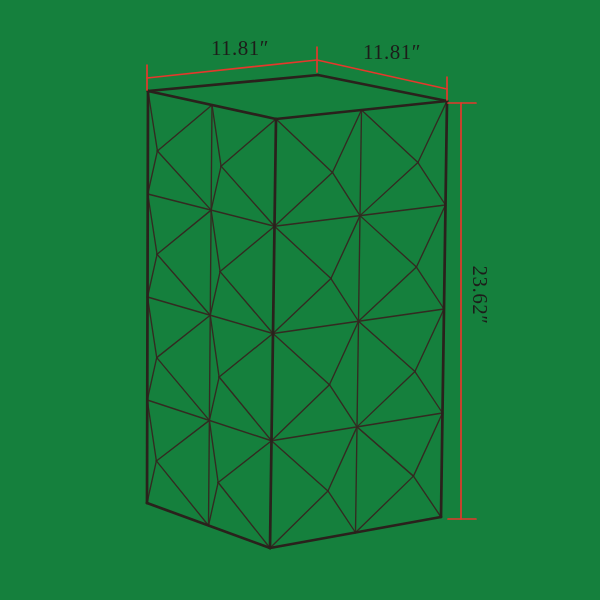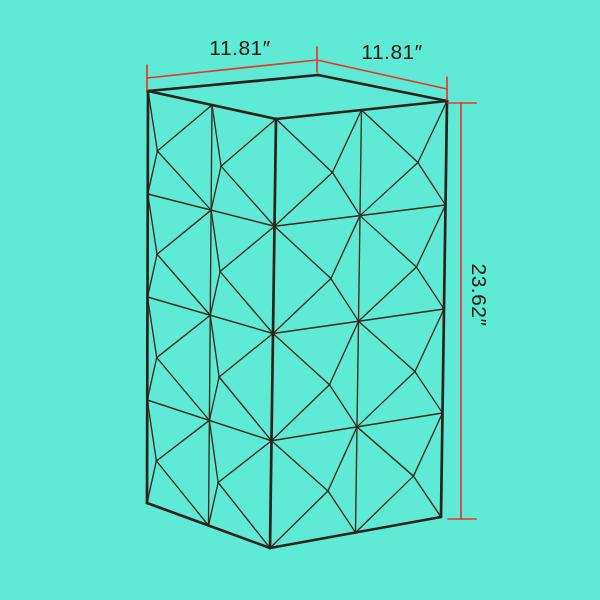--- a/index.html
+++ b/index.html
@@ -4,23 +4,23 @@
 <style>
   html, body {
     margin: 0;
     padding: 0;
     background: #ffffff;
   }
   .stage {
     position: relative;
     width: 600px;
     height: 600px;
-    background: #5eead4;
+    background: #15803d;
     overflow: hidden;
-    font-family: Liberation Sans, sans-serif;
+    font-family: Liberation Serif, serif;
   }
   .stage svg {
     position: absolute;
     left: 0;
     top: 0;
   }
   .dim-label {
     position: absolute;
     font-size: 21px;
     letter-spacing: 0.5px;

